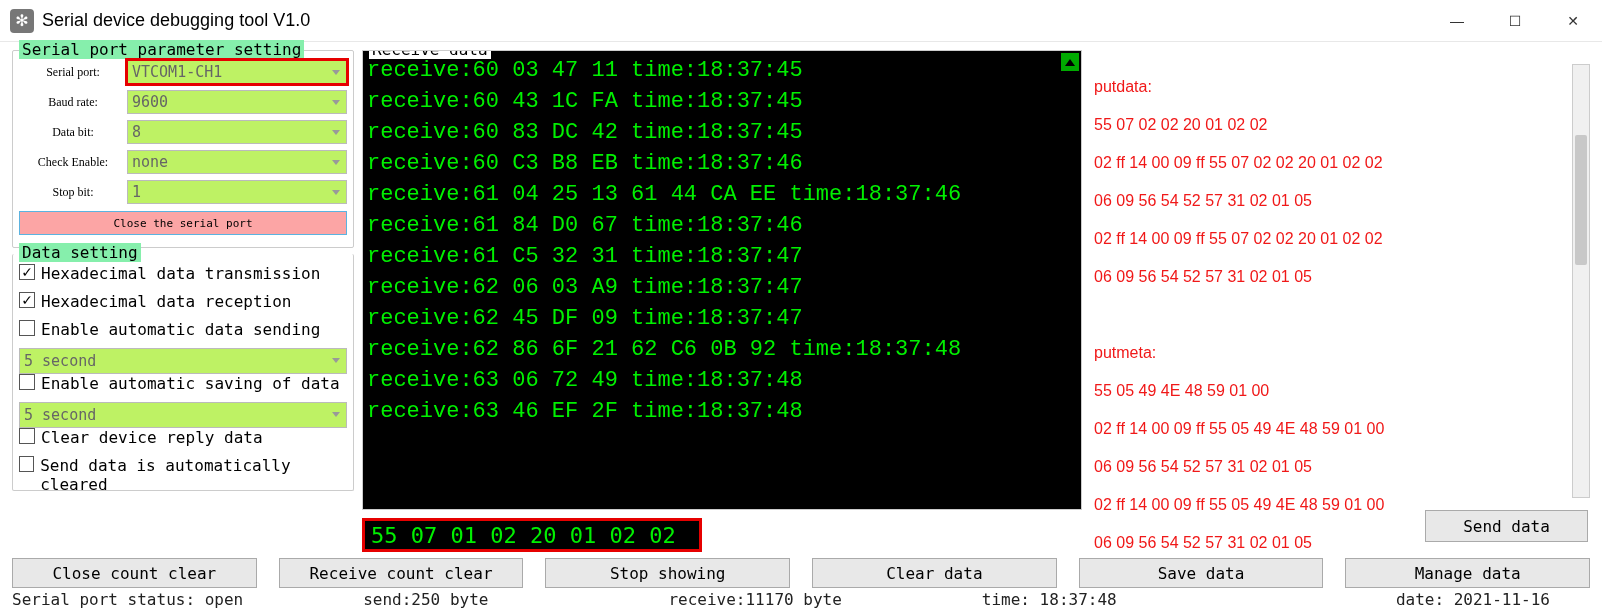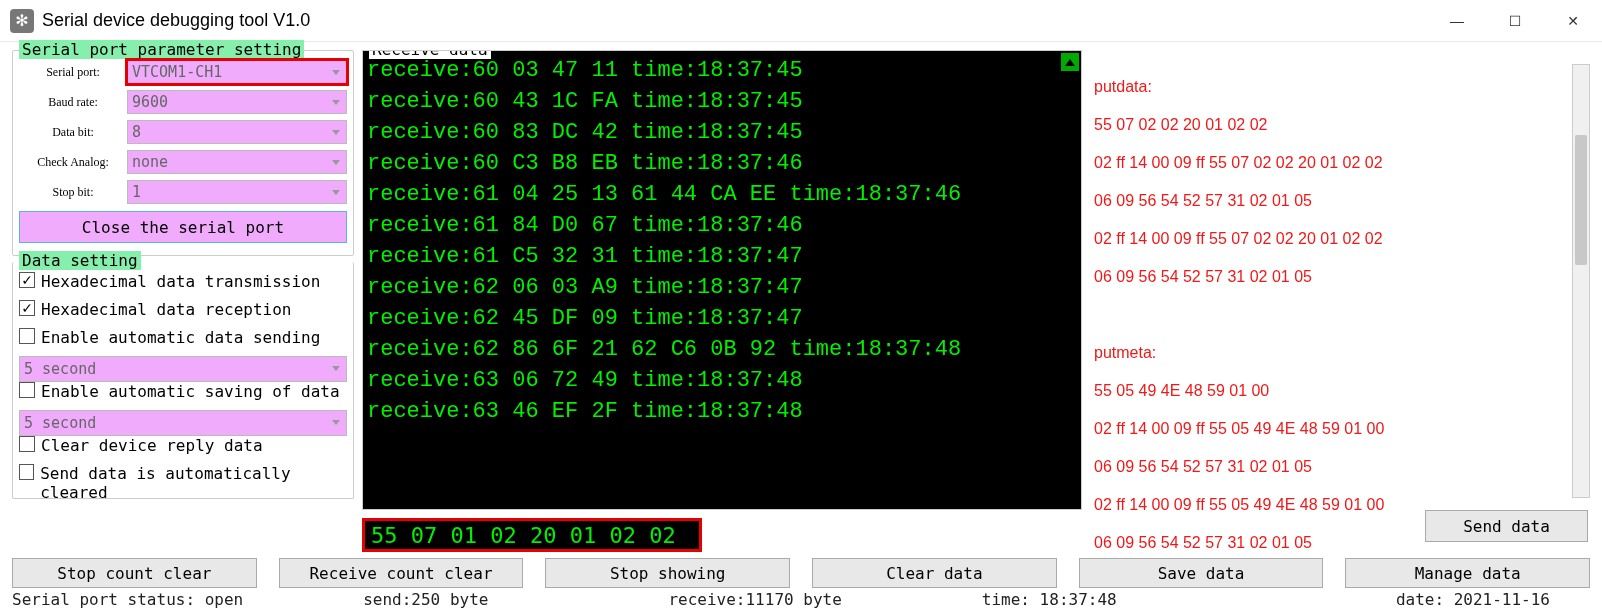--- a/index.html
+++ b/index.html
@@ -53,37 +53,37 @@
 }
 .group .legend {
   position: absolute; top: -11px; left: 6px;
   background: #86efac; padding: 0 3px;
   font-family: Consolas, monospace; font-size: 16px;
 }
 .row { display:flex; align-items:center; height: 30px; }
 .lbl { font-family: Liberation Serif, serif; font-size: 12px; width: 108px; text-align: center; }
 .sel {
   flex:1; height: 24px;
-  background: #f0abfc; border:1px solid #bbb;
+  background: #bef264; border:1px solid #bbb;
   color:#666; font-family: Consolas, monospace; font-size: 15px;
   padding-left: 4px; display:flex; align-items:center;
   position:relative;
 }
 .sel::after {
   content:""; position:absolute; right:6px; top:9px;
   border-left:4px solid transparent; border-right:4px solid transparent;
   border-top:5px solid #999;
 }
 .red-box-port {
   outline: 3px solid #e60000; outline-offset: -1px;
 }
 .btn-wide {
-  width:100%; height:32px;
-  background:#f0abfc; border:1px solid #5bb3e0;
-  font-family: Consolas, monospace; font-size:16px;
+  width:100%; height:24px;
+  background:#fca5a5; border:1px solid #5bb3e0;
+  font-family: Consolas, monospace; font-size:11px;
   margin:4px 0 6px 0;
 }
 .chk-row { display:flex; height:28px; gap:6px; }
 .chk {
   width:16px; height:16px; border:1px solid #555;
   display:flex; align-items:center; justify-content:center;
   font-size:14px; color:#000;
 }
 .chk.checked::before { content:"✓"; }
 .chk-lbl { font-family: Consolas, monospace; font-size:16px; }
@@ -200,21 +200,21 @@
             <span>9600</span>
           </div>
       </div>
       <div class="row">
         <div class="lbl">Data bit:</div>
         <div class="sel">
             <span>8</span>
           </div>
       </div>
       <div class="row">
-        <div class="lbl">Check Analog:</div>
+        <div class="lbl">Check Enable:</div>
         <div class="sel">
             <span>none</span>
           </div>
       </div>
       <div class="row">
         <div class="lbl">Stop bit:</div>
         <div class="sel">
             <span>1</span>
           </div>
       </div>
@@ -294,21 +294,21 @@
 06 09 56 54 52 57 31 02 01 05</div>
     <div class="right-scroll">
         <div class="thumb"></div>
       </div>
     <button class="send-btn">Send data</button>
   </div>
 
 </div>
 
 <div class="btn-row">
-  <button class="bb">Stop count clear</button>
+  <button class="bb">Close count clear</button>
   <button class="bb">Receive count clear</button>
   <button class="bb">Stop showing</button>
   <button class="bb">Clear data</button>
   <button class="bb">Save data</button>
   <button class="bb">Manage data</button>
 </div>
 
 <div class="statusbar">
   <div>Serial port status: open</div>
   <div class="st-send">send:250 byte</div>

